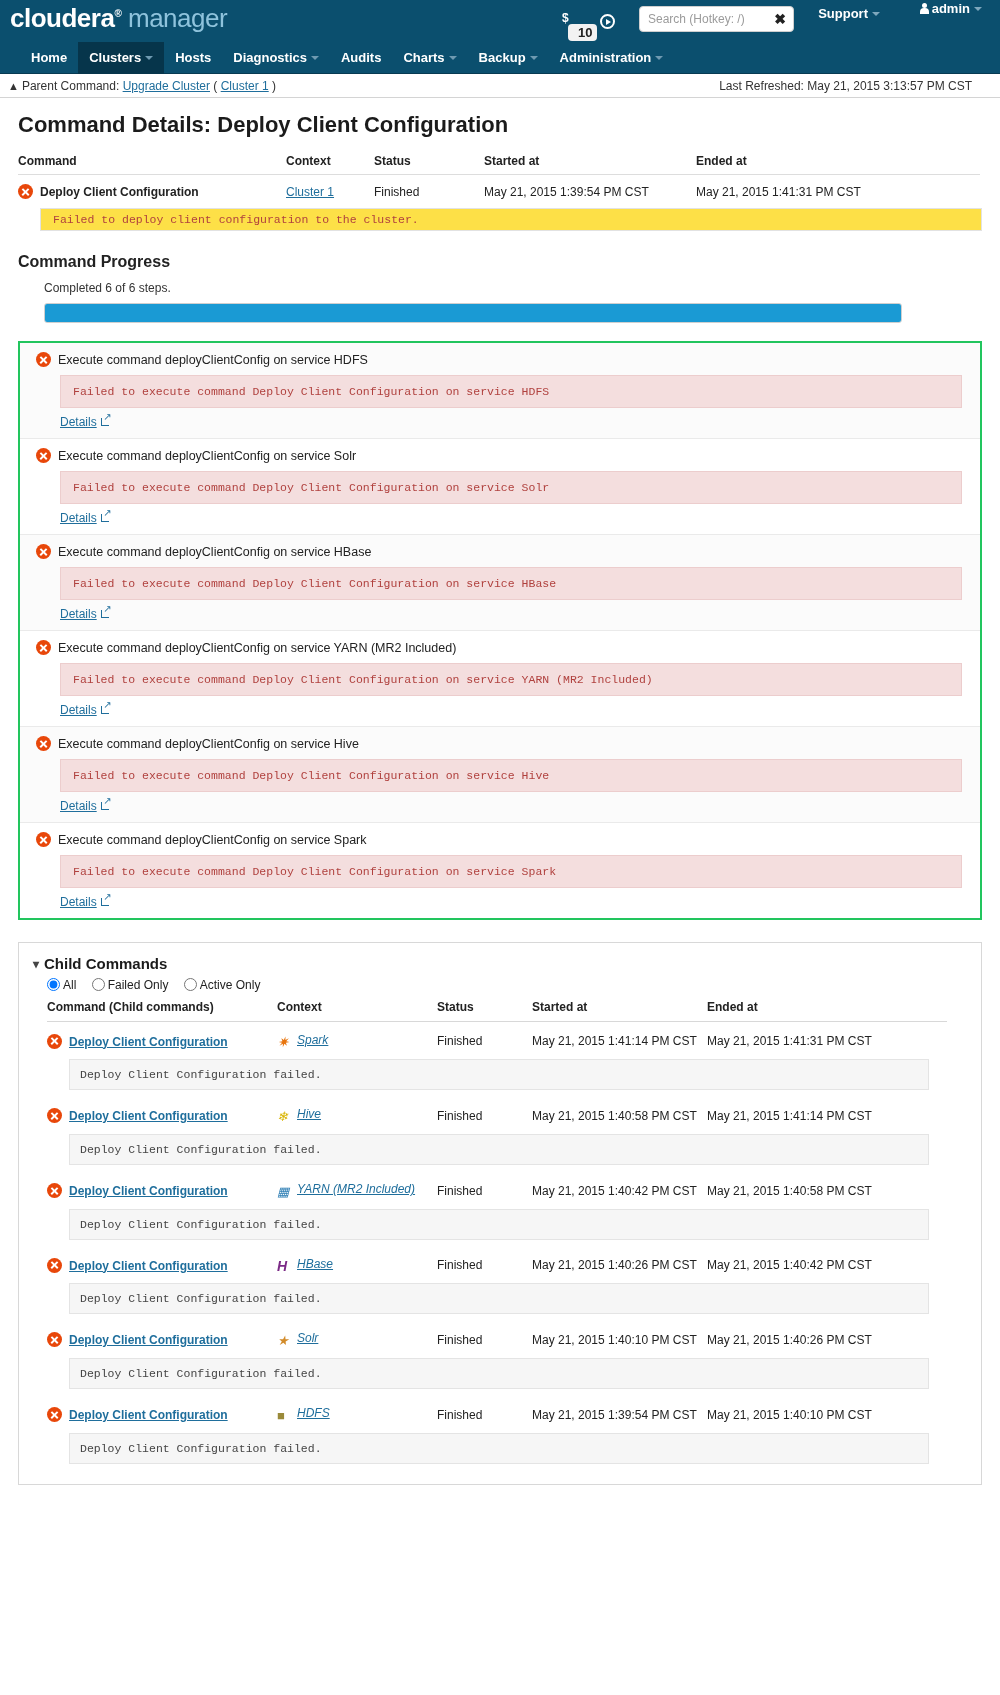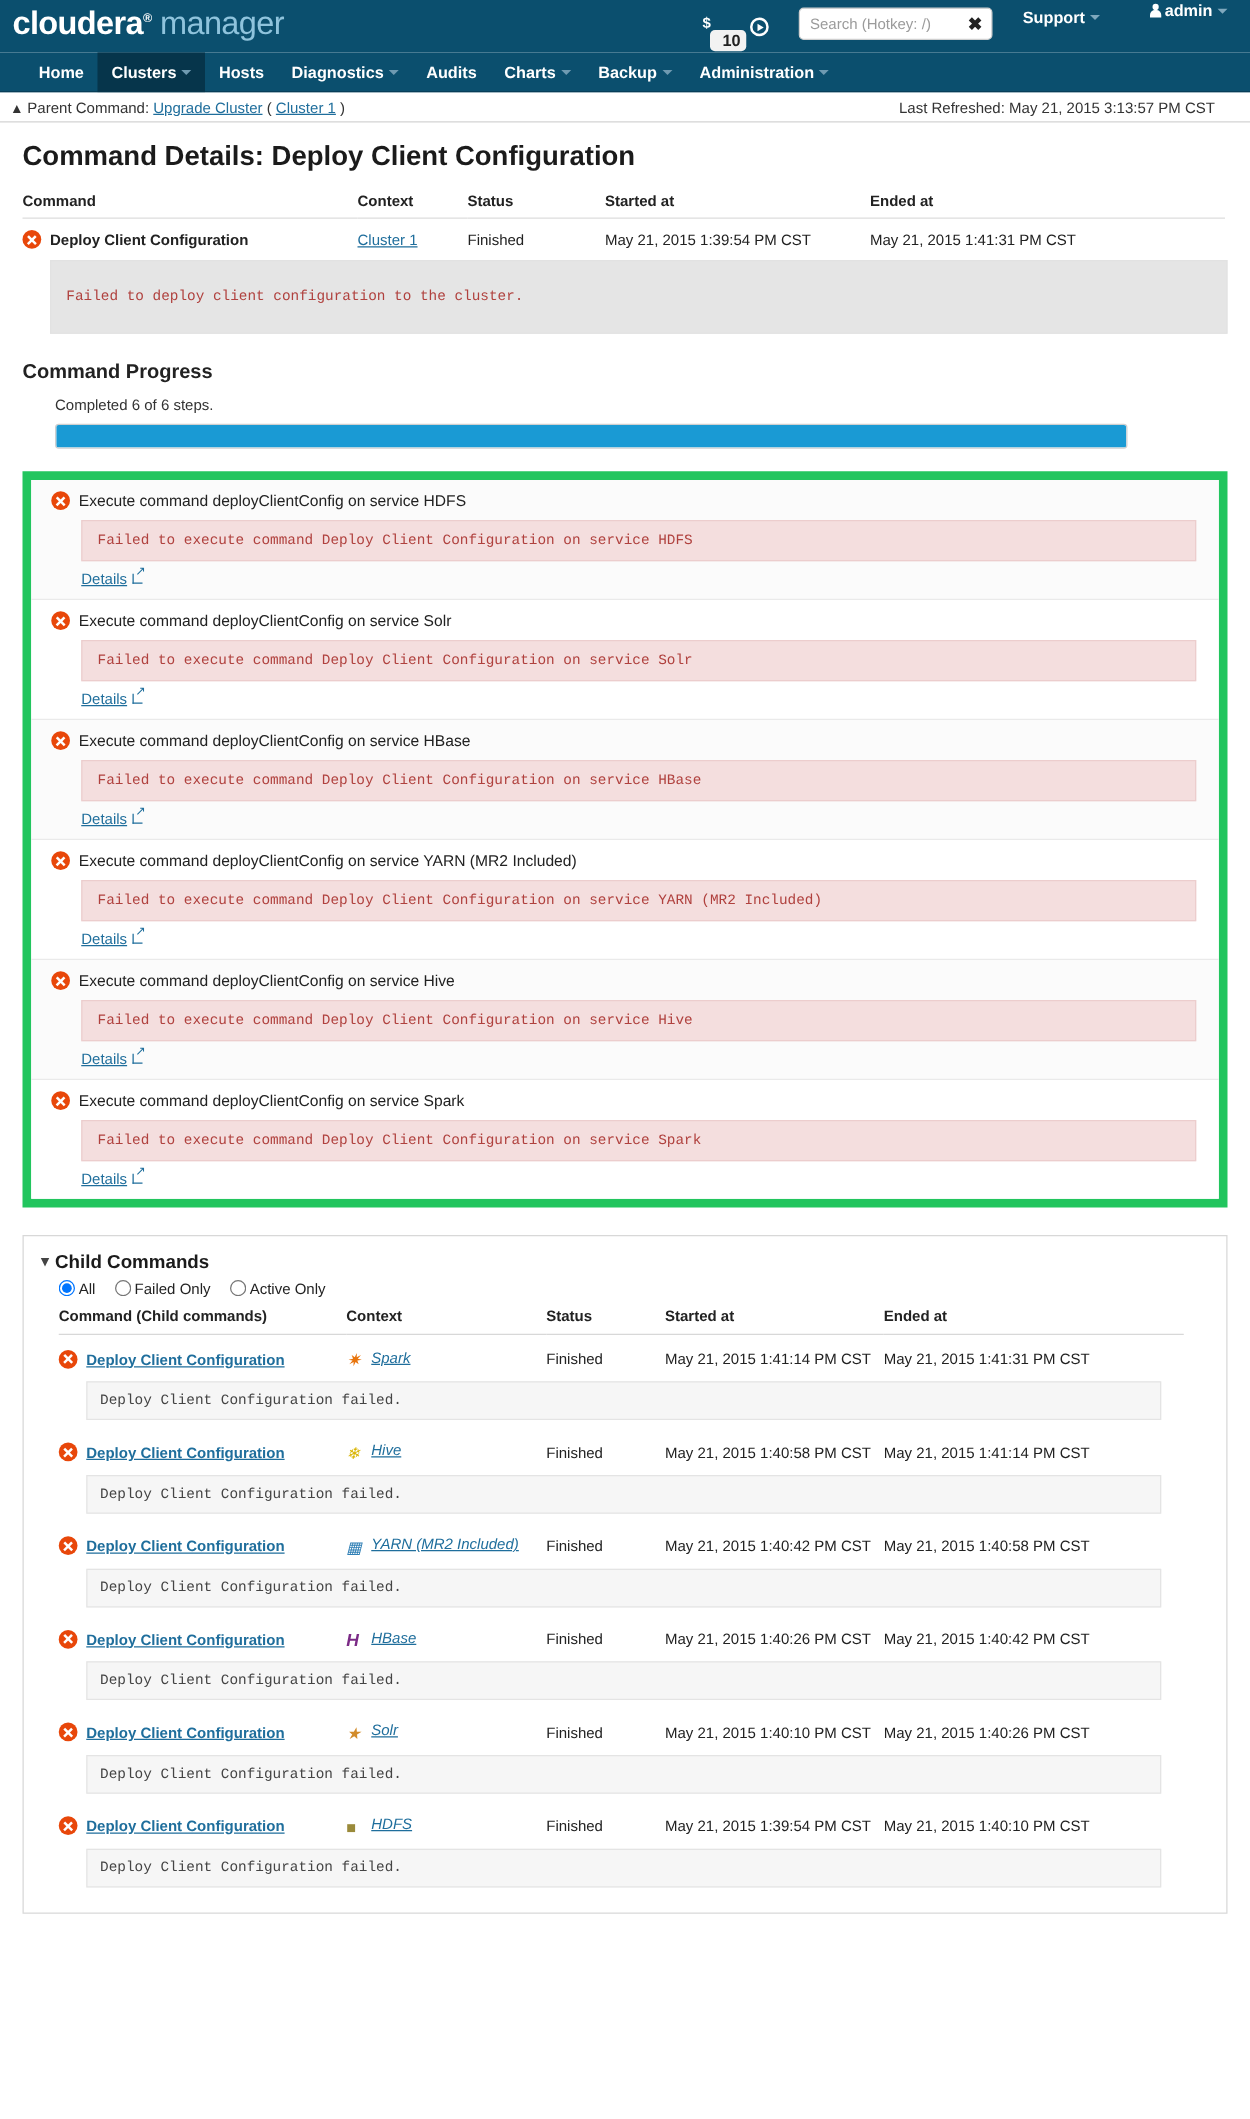--- a/index.html
+++ b/index.html
@@ -89,36 +89,36 @@
     background:#e8470a; position:relative; vertical-align:-3px; margin-right:7px;
   }
   .xicon:before, .xicon:after {
     content:""; position:absolute; left:3px; top:6.5px; width:9px; height:2.2px; background:#fff;
   }
   .xicon:before { transform:rotate(45deg); }
   .xicon:after { transform:rotate(-45deg); }
   .cmdname { font-weight:bold; }
 
   .errbox {
-    margin:0 18px 0 40px; background:#e5e5e5; border:1px solid #e2e2e2;
-    padding:22px 12px; font-family:"Liberation Mono", monospace;
+    margin:0 18px 0 40px; background:#fde047; border:1px solid #e2e2e2;
+    padding:4px 12px; font-family:"Liberation Mono", monospace;
     font-size:11.5px; color:#b0413e;
   }
 
   h2.sect { font-size:16px; font-weight:bold; margin:22px 0 10px 18px; }
   .completed { margin:0 0 8px 44px; font-size:12px; color:#333; }
   .progress-outer {
     margin:0 0 0 44px; width:858px; height:20px; background:#f1f1f1;
     border:1px solid #cfcfcf; border-radius:3px; overflow:hidden;
   }
   .progress-inner { height:100%; background:#1a9ad4; width:100%; }
 
   
   .steps {
-    margin:18px 18px 0 18px; border:7px solid #22c55e; background:#fdfdfd;
+    margin:18px 18px 0 18px; border:2px solid #22c55e; background:#fdfdfd;
   }
   .step { border-bottom:1px solid #eaeaea; padding:9px 0 0 0; background:#fbfbfb; }
   .step:nth-child(even) { background:#ffffff; }
   .step:last-child { border-bottom:0; }
   .step-title { font-size:12.5px; color:#222; padding:0 0 0 16px; }
   .step-err {
     margin:8px 18px 0 40px; background:#f4dede; border:1px solid #eccdcd;
     padding:9px 12px; font-family:"Liberation Mono", monospace;
     font-size:11.5px; color:#b0413e;
   }

